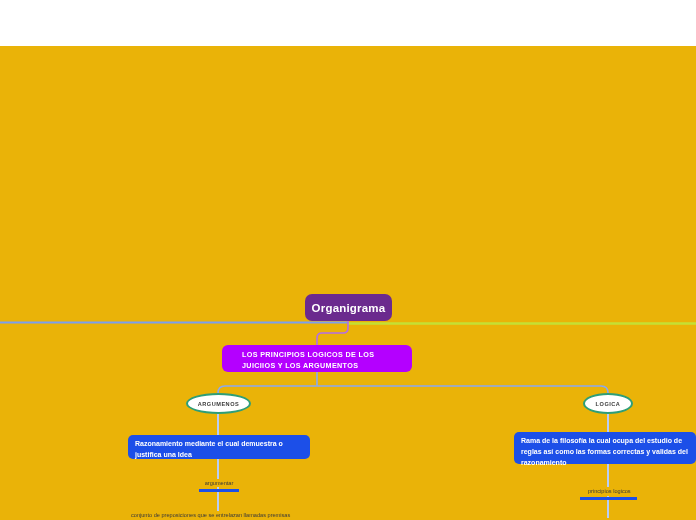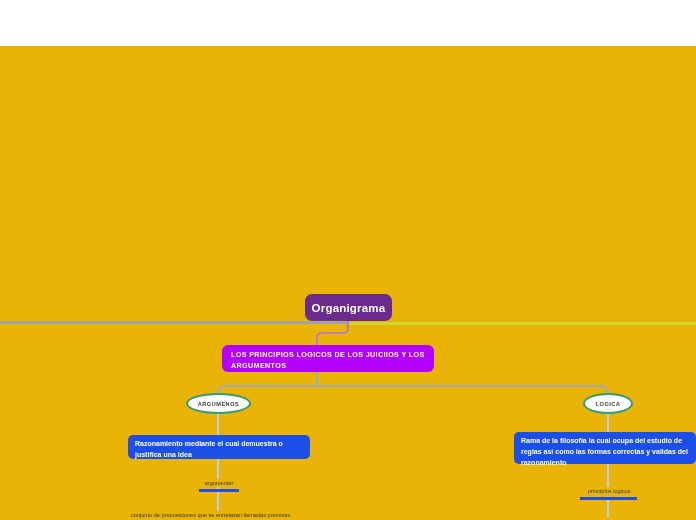--- a/index.html
+++ b/index.html
@@ -46,30 +46,30 @@
     color: #ffffff;
     font-size: 11.5px;
     font-weight: bold;
     letter-spacing: 0.2px;
   }
 
   
   .node-magenta {
     left: 222px;
     top: 299px;
-    width: 212px;
+    width: 190px;
     height: 27px;
     background: #b400ff;
     border-radius: 6px;
     color: #ffffff;
     font-size: 7.2px;
     font-weight: bold;
     letter-spacing: 0.35px;
     line-height: 1.5;
-    padding: 5px 9px;
+    padding: 5px 20px;
     text-transform: uppercase;
   }
 
   
   .ellipse {
     border: 2px solid #2e9e78;
     background: #ffffff;
     border-radius: 50%;
     display: flex;
     align-items: center;

